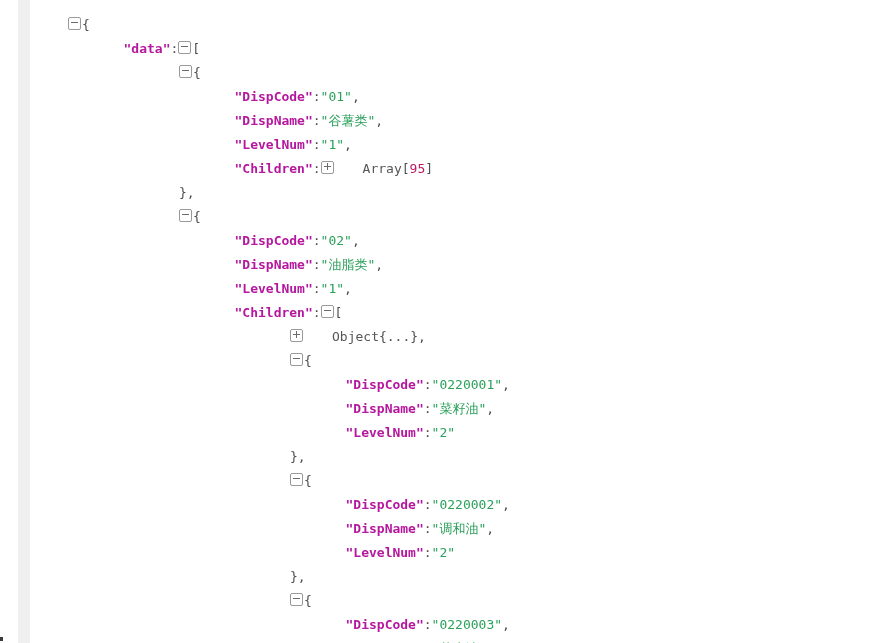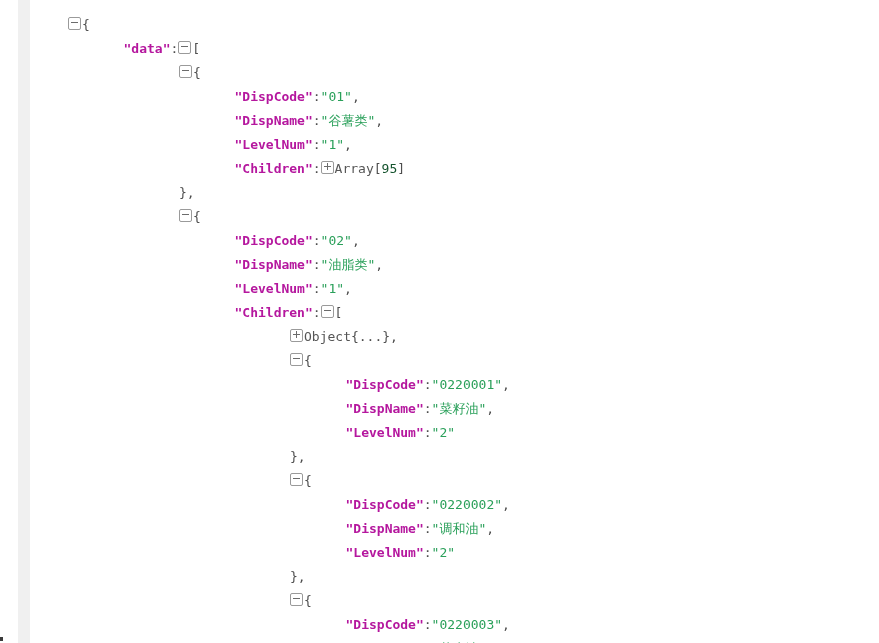--- a/index.html
+++ b/index.html
@@ -108,23 +108,23 @@
   .tog.plus::after {
     content: "";
     position: absolute;
     left: 5px; top: 1px;
     width: 1px; height: 7px;
     background: #6b6b6b;
   }
 
   .k      { color: #b5179e; font-weight: bold; }
   .s      { color: #2aa05a; }
-  .n      { color: #14532d; text-align: center; }
+  .n      { color: #be185d; text-align: center; }
   .p      { color: #4d4d4d; }
-  .meta   { color: #555555; }
+  .meta   { color: #555555; padding-left: 28px; }
   .brk    { color: #4d4d4d; }
 </style>
 </head>
 <body>
 
 <div id="page">
 
   <div id="left-edge"></div>
   <div id="gutter"></div>
   <div id="corner-mark"></div>

